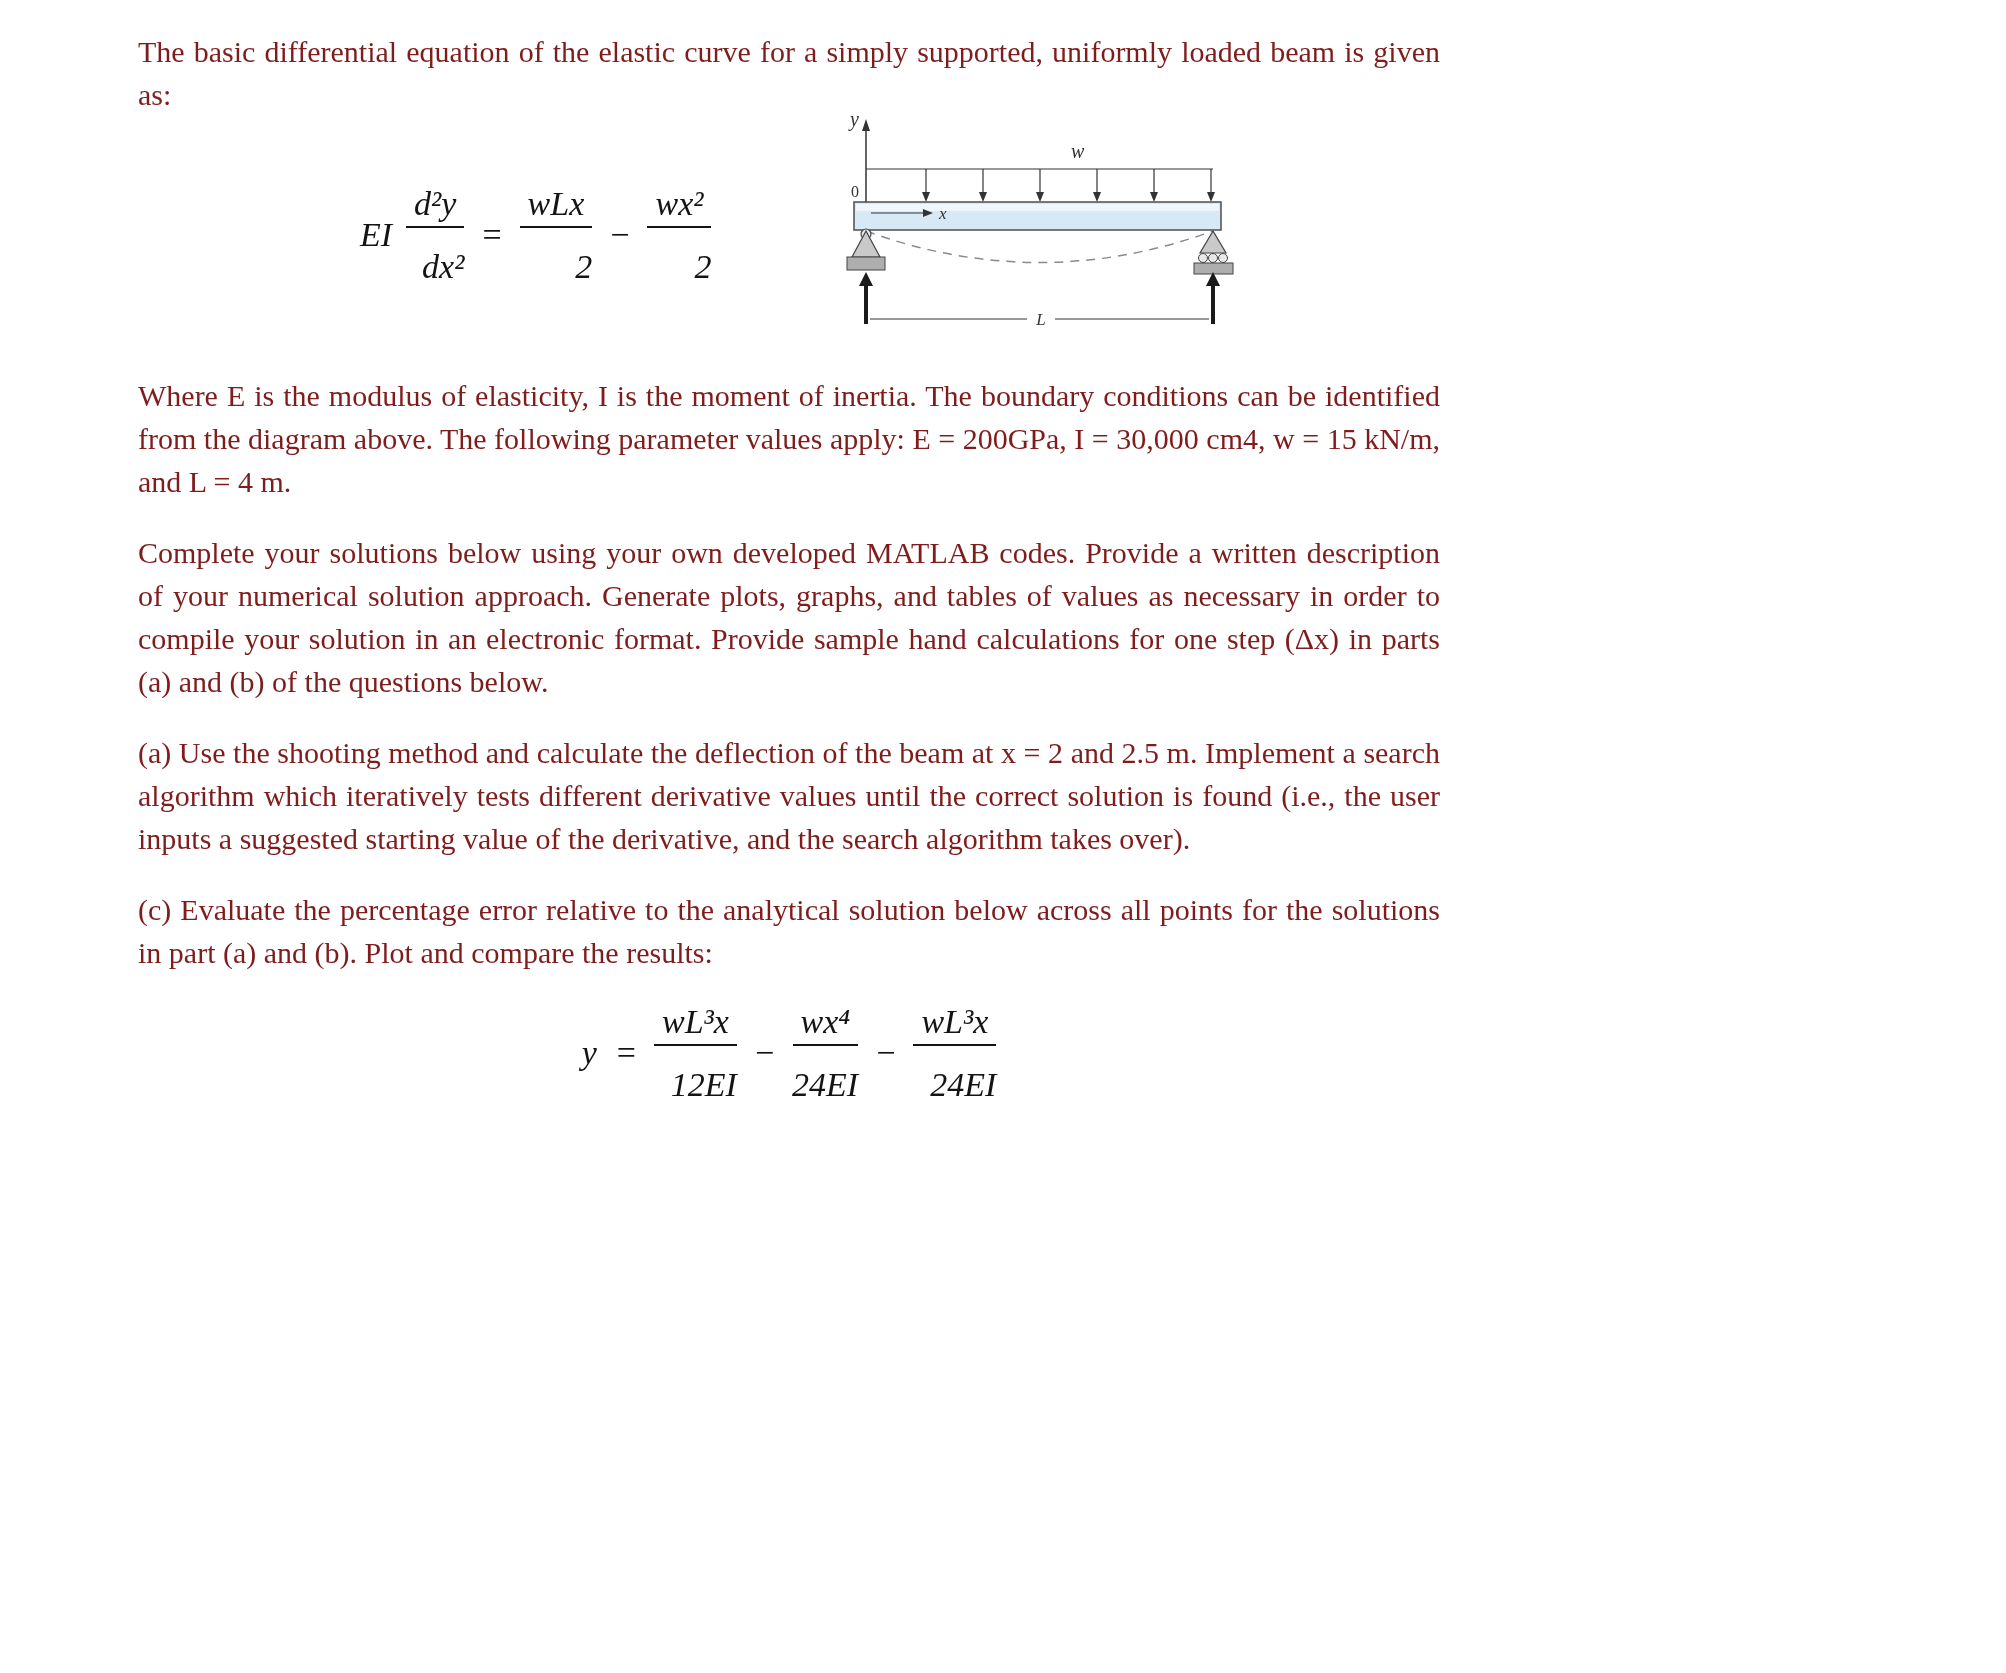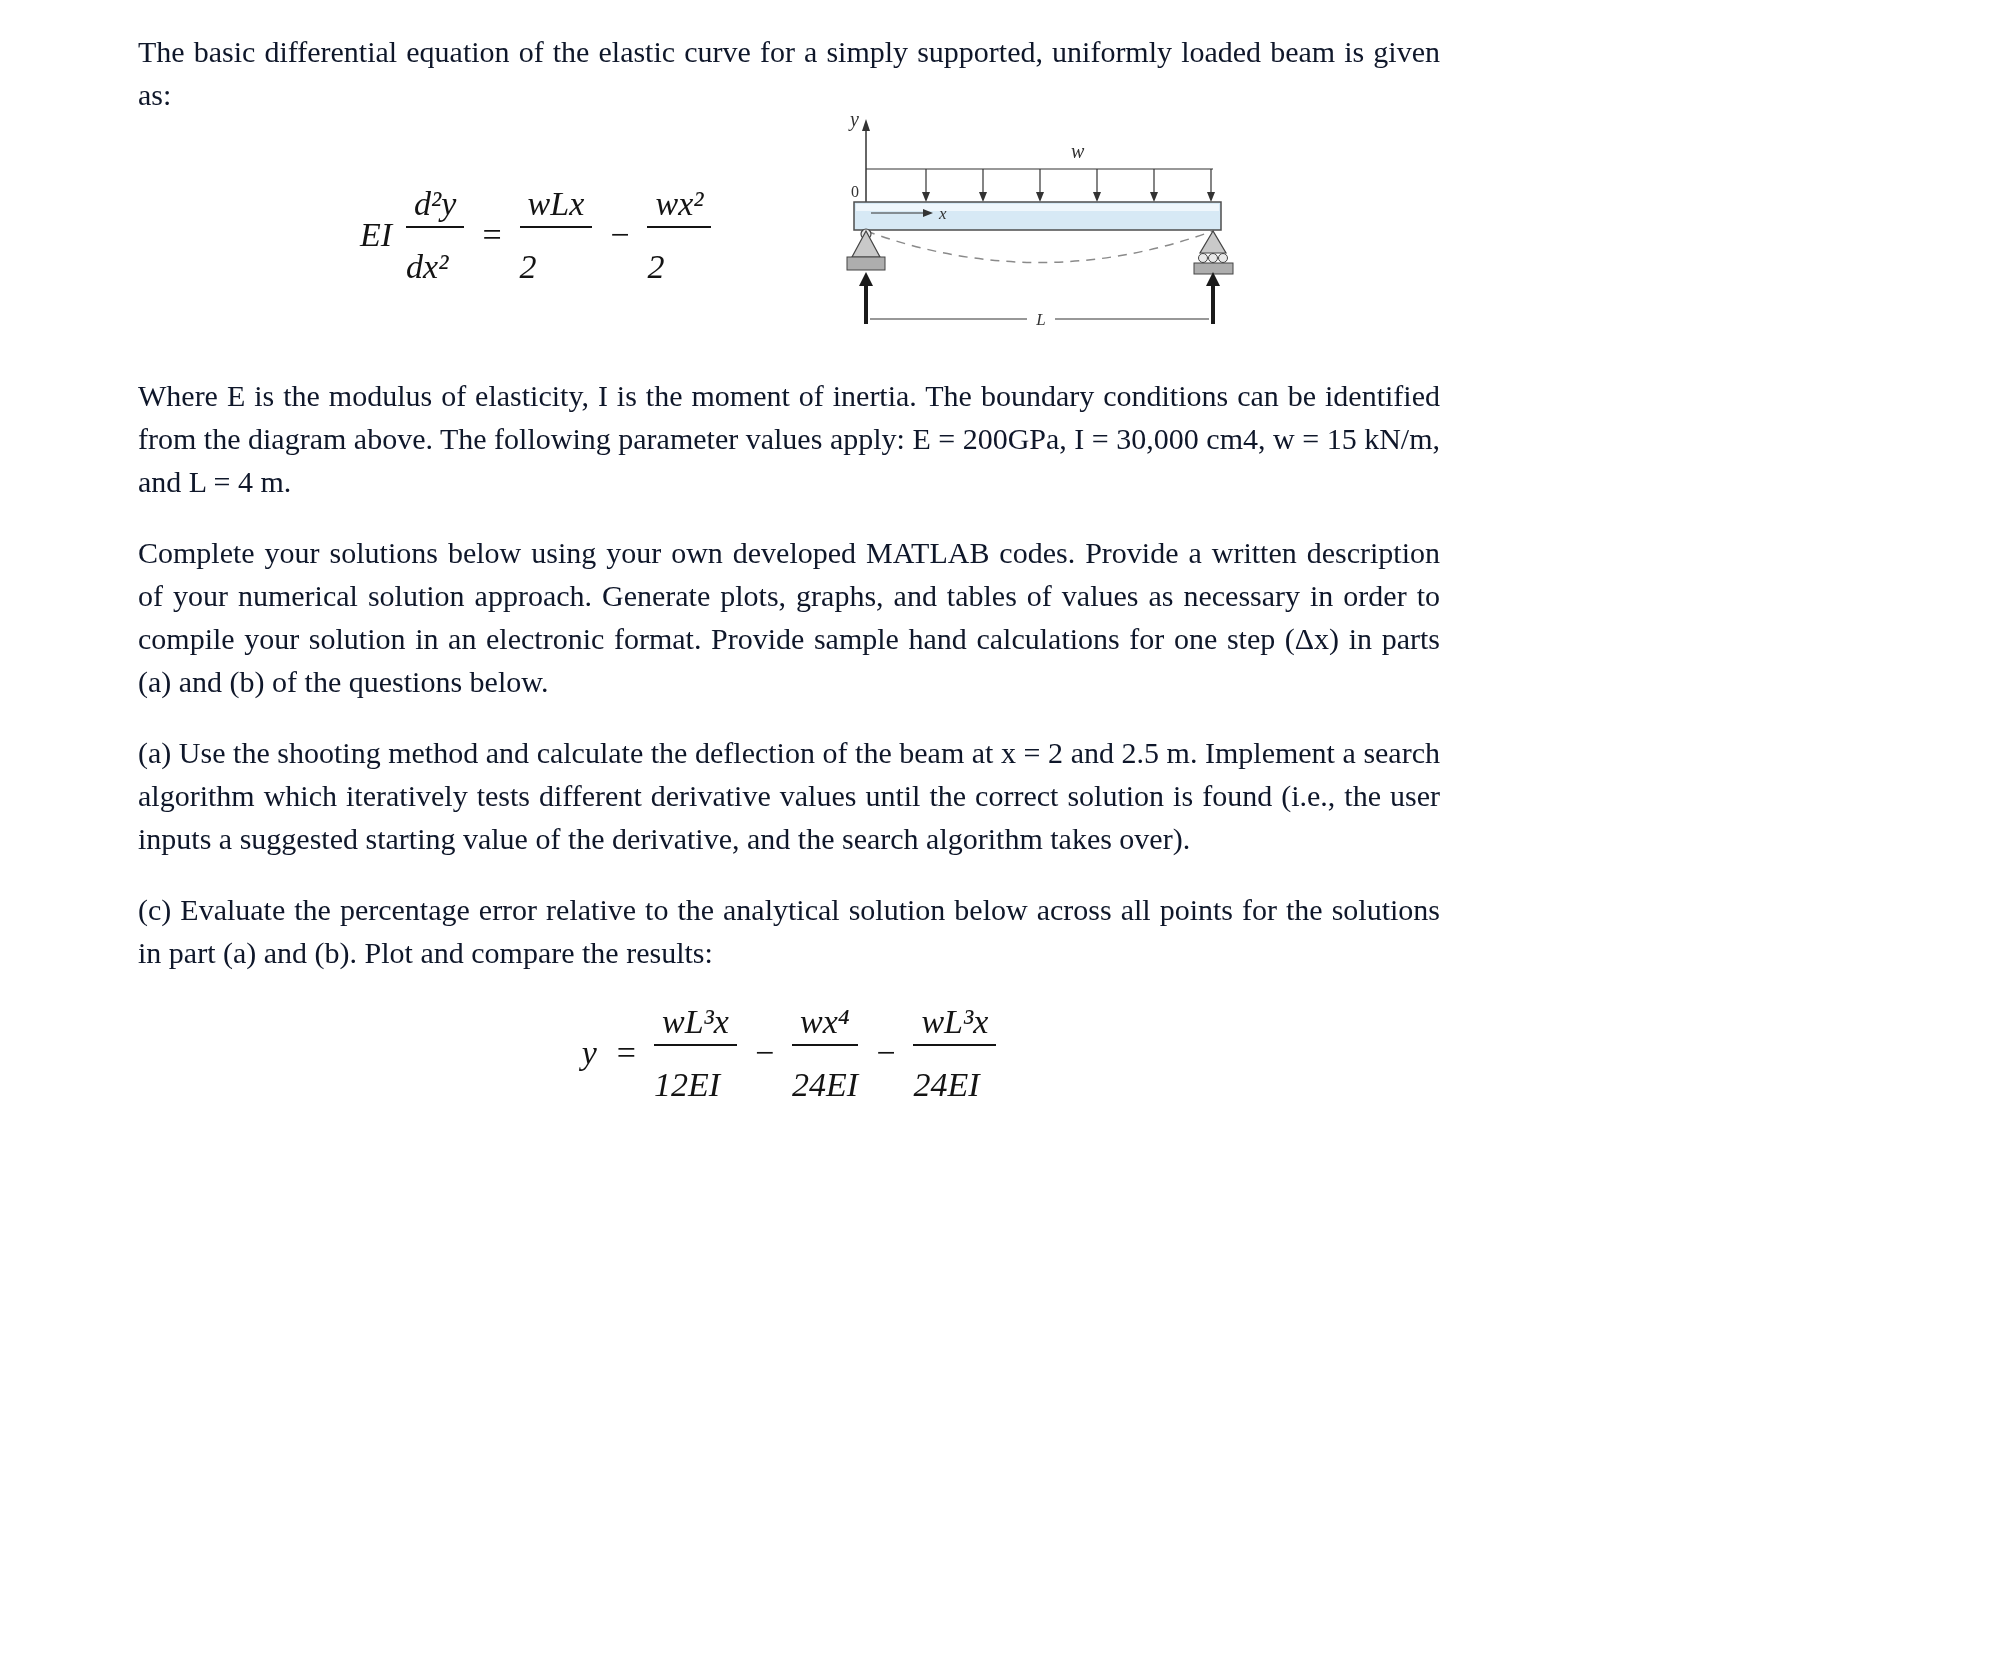--- a/index.html
+++ b/index.html
@@ -13,21 +13,21 @@
     height: 1673px;
     background: #ffffff;
     padding: 30px 566px 0 138px;
     overflow: hidden;
   }
   p.para {
     font-size: 30px;
     line-height: 43px;
     text-align: justify;
     margin: 0 0 28px 0;
-    color: #0f172a;
+    color: #7f1d1d;
     font-family: Liberation Serif, serif;
   }
   p.intro { margin-bottom: 0; }
 
   
   .eq-row {
     display: flex;
     align-items: center;
     margin: 0 0 20px 0;
     height: 238px;
@@ -40,21 +40,21 @@
     font-size: 34px;
     font-style: italic;
     color: #141414;
     gap: 12px;
   }
   .math .mvar { padding-right: 2px; }
   .math .op { font-style: normal; padding: 0 6px; }
   .frac {
     display: inline-flex;
     flex-direction: column;
-    align-items: flex-start;
+    align-items: flex-end;
     text-align: center;
     line-height: 1.15;
   }
   .frac .num {
     display: block;
     padding: 0 8px 3px 8px;
     border-bottom: 2px solid #141414;
   }
   .frac .den {
     display: block;

